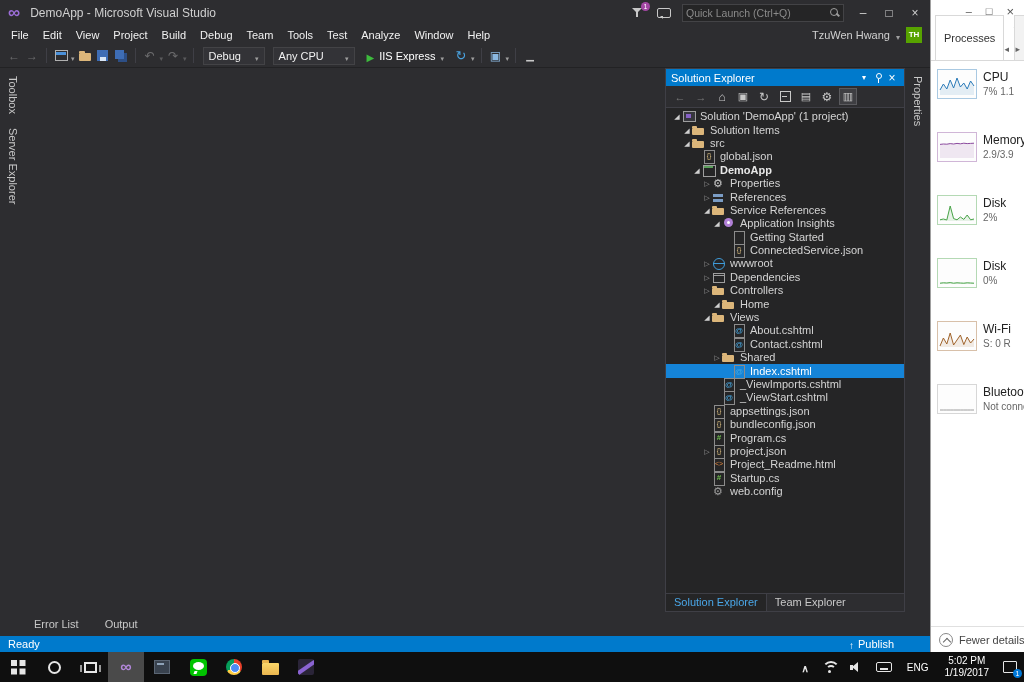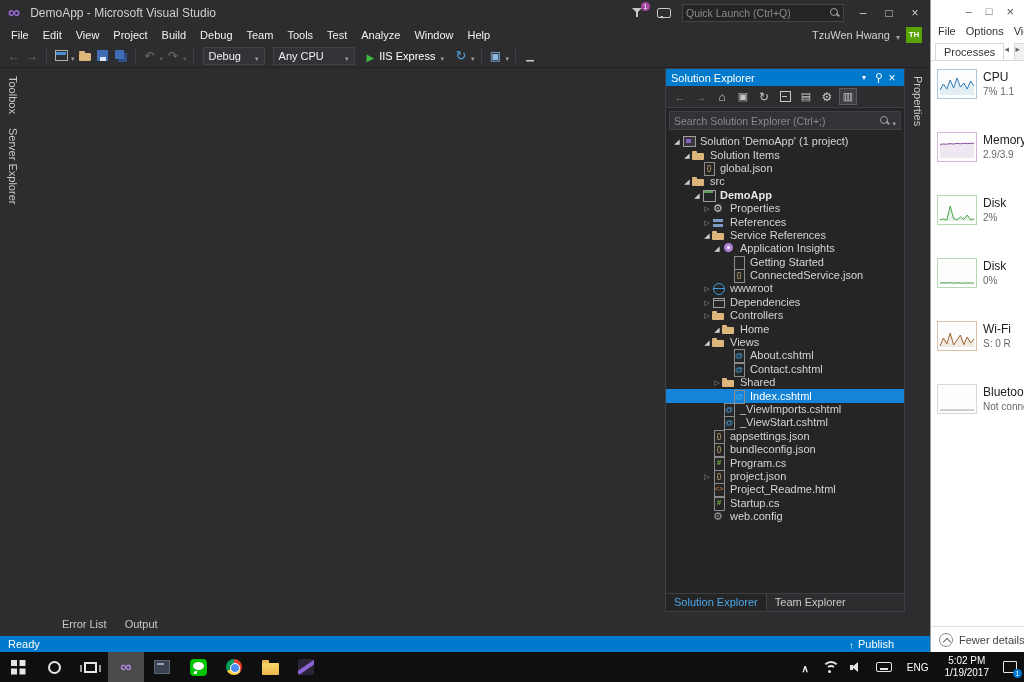--- a/index.html
+++ b/index.html
@@ -128,41 +128,41 @@
   .pgico::before { content:""; position:absolute; left:2px; top:0; width:9px; height:12px; border:1px solid #8c8c8c; }
   .i-json::after { content:"{}"; position:absolute; left:0; right:0; top:2px; text-align:center; font-size:7px; color:#d7ba7d; }
   .i-cshtml::after { content:"@"; position:absolute; left:0; right:0; top:2px; text-align:center; font-size:8px; color:#47a7e0; }
   .i-cs::after { content:"#"; position:absolute; left:0; right:0; top:1px; text-align:center; font-size:8px; font-weight:bold; color:#6fbf4e; }
   .i-html::after { content:"<>"; position:absolute; left:0; right:0; top:2px; text-align:center; font-size:7px; color:#e8883c; }
 
   .se-bottom-tabs { height:18px; display:flex; background:#2d2d30; border-top:1px solid #3f3f46; flex:none; }
   .se-tab { font-size:11px; padding:2px 8px; color:#c8c8c8; }
   .se-tab.active { color:#4aa7e8; background:#252526; border-right:1px solid #3f3f46; }
 
-  .bottom-tabs { position:absolute; left:28px; bottom:4px; display:flex; gap:6px;margin-left:28px; }
+  .bottom-tabs { position:absolute; left:28px; bottom:4px; display:flex; gap:14px; }
   .bp-tab { font-size:11px; color:#c8c8c8; padding:2px 6px; }
 
   .status-bar { position:absolute; left:0; bottom:0; width:930px; height:16px; background:var(--accent); display:flex; align-items:center; padding:0 8px; }
   .status-text { font-size:11px; color:#fff; }
   .sb-flex { flex:1; }
   .publish { display:flex; align-items:center; gap:4px; margin-right:28px; }
   .pub-arrow::before { content:"↑"; color:#fff; font-size:10px; }
   .pub-label { font-size:11px; color:#fff; }
 
   
   #task-manager { position:absolute; left:930px; top:0; width:94px; height:652px; background:#fff; border-left:1px solid #a0a0a0; display:flex; flex-direction:column; overflow:hidden; }
   .tm-titlebar { height:22px; display:flex; justify-content:flex-end; align-items:center; gap:14px; padding-right:10px; flex:none; }
   .tmw { color:#555; font-size:11px; }
   .tmw-min::before { content:"–"; }
   .tmw-max::before { content:"□"; }
   .tmw-close::before { content:"×"; font-size:13px; }
   .tm-menubar { height:18px; display:flex; align-items:center; gap:10px; padding-left:7px; flex:none; }
   .tm-menu-item { font-size:11px; color:#333; white-space:nowrap; }
   .tm-tabs { height:21px; border-bottom:1px solid #d9d9d9; display:flex; align-items:flex-end; padding-left:4px; position:relative; flex:none; }
-  .tm-tab { font-size:11px; color:#333; padding:2px 8px; border:1px solid #d9d9d9; border-bottom:none; margin-right:10px; white-space:nowrap; background:#f2f2f2; }
+  .tm-tab { font-size:11px; color:#333; padding:16px 8px; border:1px solid #d9d9d9; border-bottom:none; margin-right:10px; white-space:nowrap; background:#f2f2f2; }
   .tm-tab.active { background:#fff; }
   .tm-tab-arrows { position:absolute; right:2px; top:4px; font-size:9px; color:#666; letter-spacing:2px; }
   .tm-tab-arrows::before { content:"◂ ▸"; }
   .tm-list { flex:1; padding:8px 0 0 6px; display:flex; flex-direction:column; gap:23px; overflow:hidden; }
   .tm-card { display:flex; gap:6px; height:40px; flex:none; }
   .tm-thumb { width:40px; height:30px; border:1px solid #b9cfe4; flex:none; background:#fdfdfd; }
   .tm-meta { white-space:nowrap; overflow:hidden; padding-top:1px; }
   .tm-name { font-size:12px; color:#222; }
   .tm-detail { font-size:10px; color:#666; margin-top:2px; }
   .tm-footer { height:26px; border-top:1px solid #e0e0e0; display:flex; align-items:center; gap:6px; padding-left:8px; flex:none;justify-content:space-between; }
@@ -313,45 +313,40 @@
             <span class="se-ic se-back"></span>
             <span class="se-ic se-forward"></span>
             <span class="se-ic se-home"></span>
             <span class="se-ic se-scope"></span>
             <span class="se-ic se-sync"></span>
             <span class="se-ic se-collapse-all"></span>
             <span class="se-ic se-show-all-files"></span>
             <span class="se-ic se-properties"></span>
             <span class="se-ic se-preview-selected pressed"></span>
           </div>
-        <div class="se-search">
-          <input placeholder="Search Solution Explorer (Ctrl+;)" style="">
-          <span class="mag"></span>
-          <span class="se-search-caret"></span>
-        </div>
         <div class="se-tree" id="se-tree">
             <div class="tree-row" style="padding-left: 6px;">
               <span class="exp exp-open"></span>
               <span class="t-ico i-solution"></span>
               <span class="t-label">Solution 'DemoApp' (1 project)</span>
             </div>
             <div class="tree-row" style="padding-left: 16px;">
               <span class="exp exp-open"></span>
               <span class="t-ico i-folder"></span>
               <span class="t-label">Solution Items</span>
             </div>
+            <div class="tree-row" style="padding-left: 16px;">
+              <span class="exp exp-open"></span>
+              <span class="t-ico i-folder"></span>
+              <span class="t-label">src</span>
+            </div>
             <div class="tree-row" style="padding-left: 26px;">
               <span class="exp exp-leaf"></span>
               <span class="t-ico i-json pgico"></span>
               <span class="t-label">global.json</span>
-            </div>
-            <div class="tree-row" style="padding-left: 16px;">
-              <span class="exp exp-open"></span>
-              <span class="t-ico i-folder"></span>
-              <span class="t-label">src</span>
             </div>
             <div class="tree-row" style="padding-left: 26px;">
               <span class="exp exp-open"></span>
               <span class="t-ico i-project"></span>
               <span class="t-label bold">DemoApp</span>
             </div>
             <div class="tree-row" style="padding-left: 36px;">
               <span class="exp exp-closed"></span>
               <span class="t-ico i-wrench"></span>
               <span class="t-label">Properties</span>

